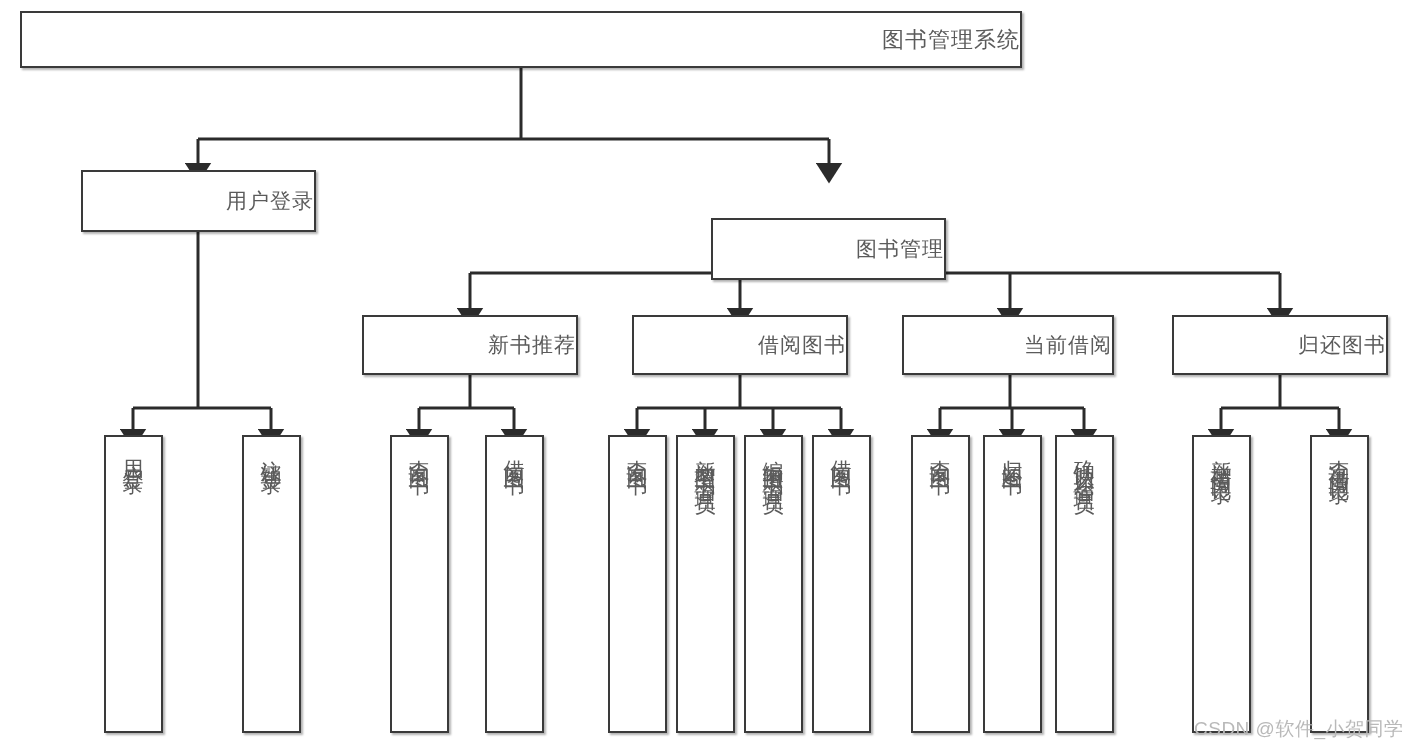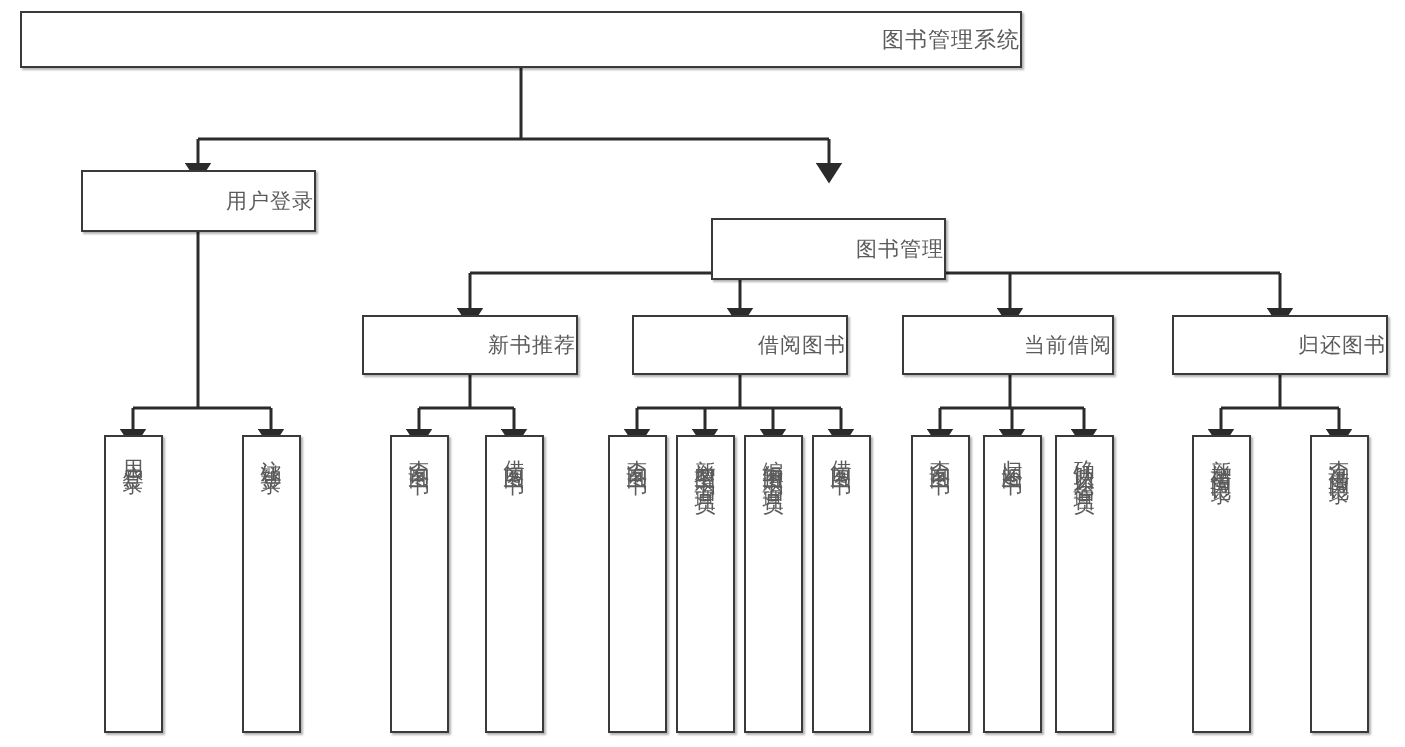--- a/index.html
+++ b/index.html
@@ -175,13 +175,14 @@
         <span class="node-label">确认归还（管理员）</span>
       </div>
       <div class="node vertical leaf" style="left: 1192px; top: 435px; width: 59px; height: 298px;">
         <span class="node-label">新增借阅记录</span>
       </div>
       <div class="node vertical leaf" style="left: 1310px; top: 435px; width: 59px; height: 298px;">
         <span class="node-label">查询借阅记录</span>
       </div>
     </div>
 
+  <div class="watermark" style="left: 1194px; top: 716px;">CSDN @软件_小贺同学</div>
 </div>
 
 </body></html>

